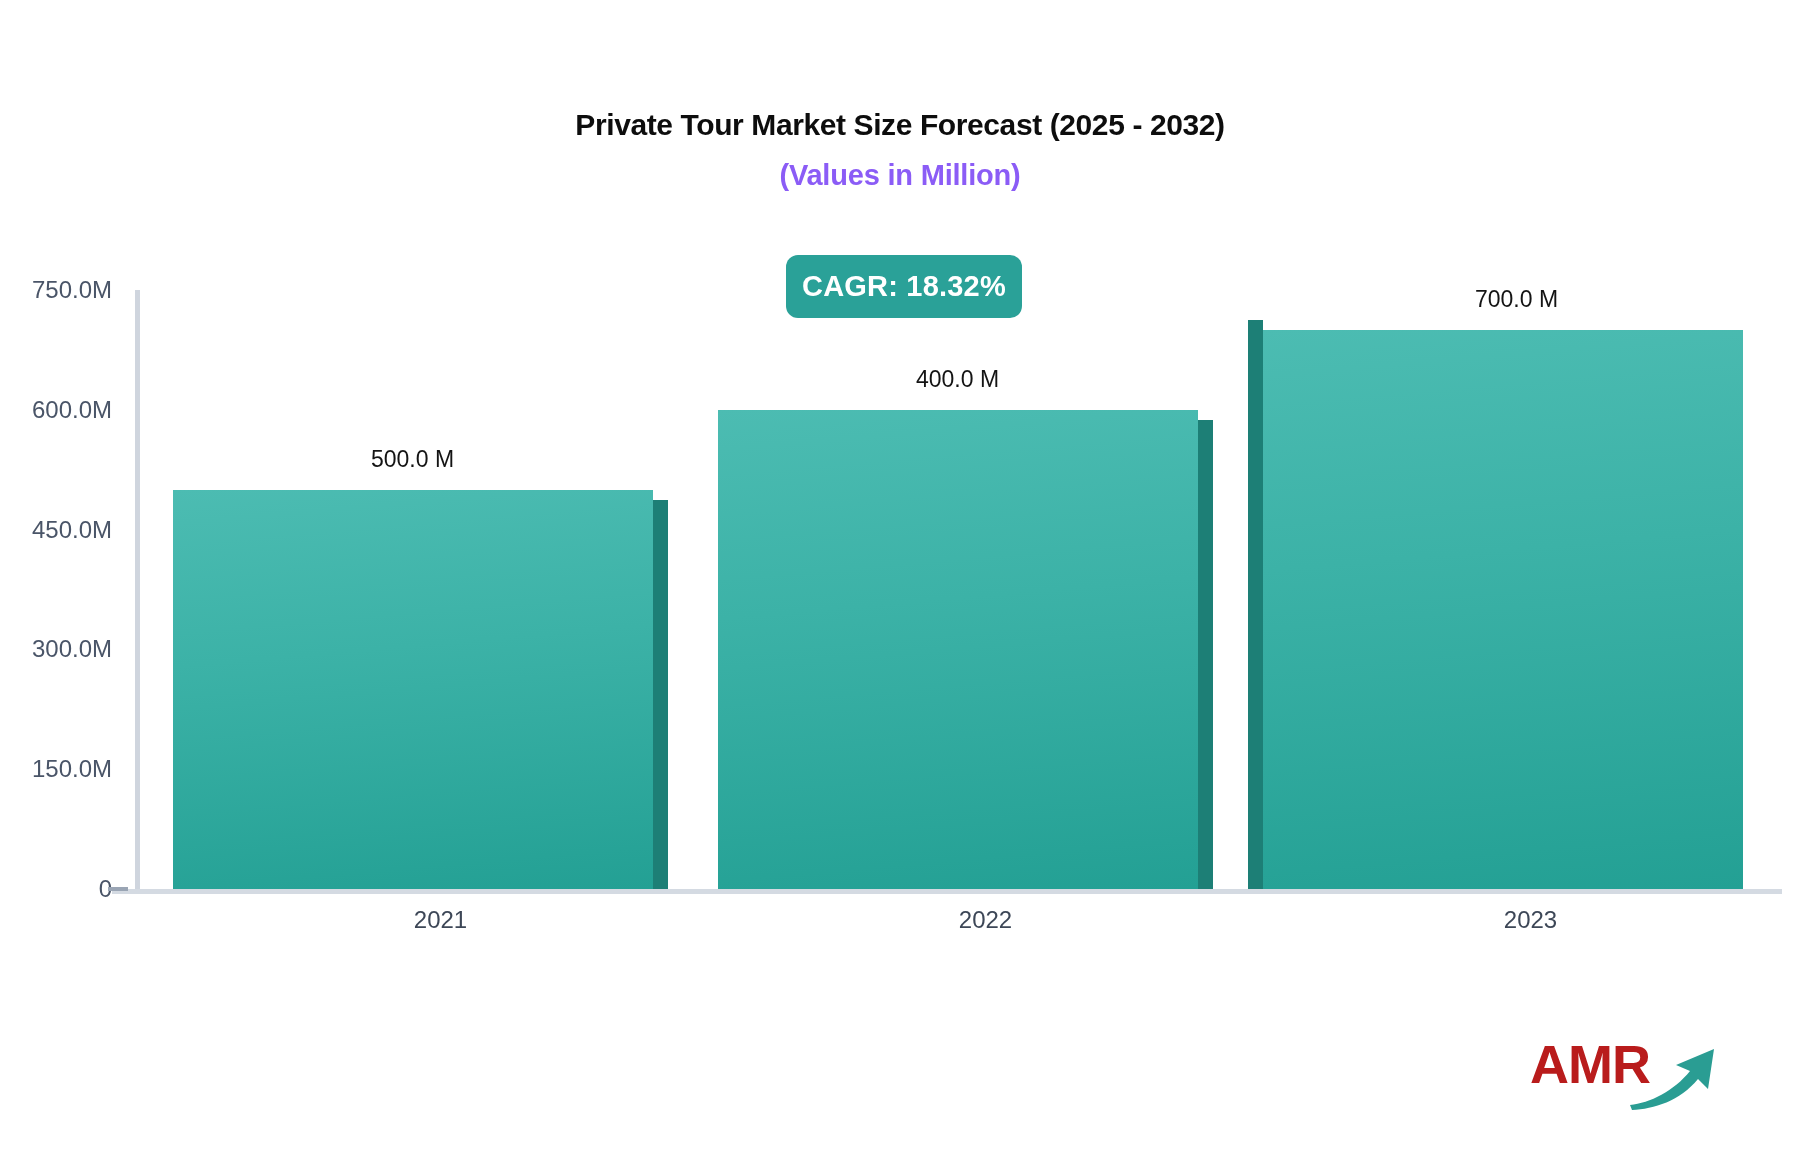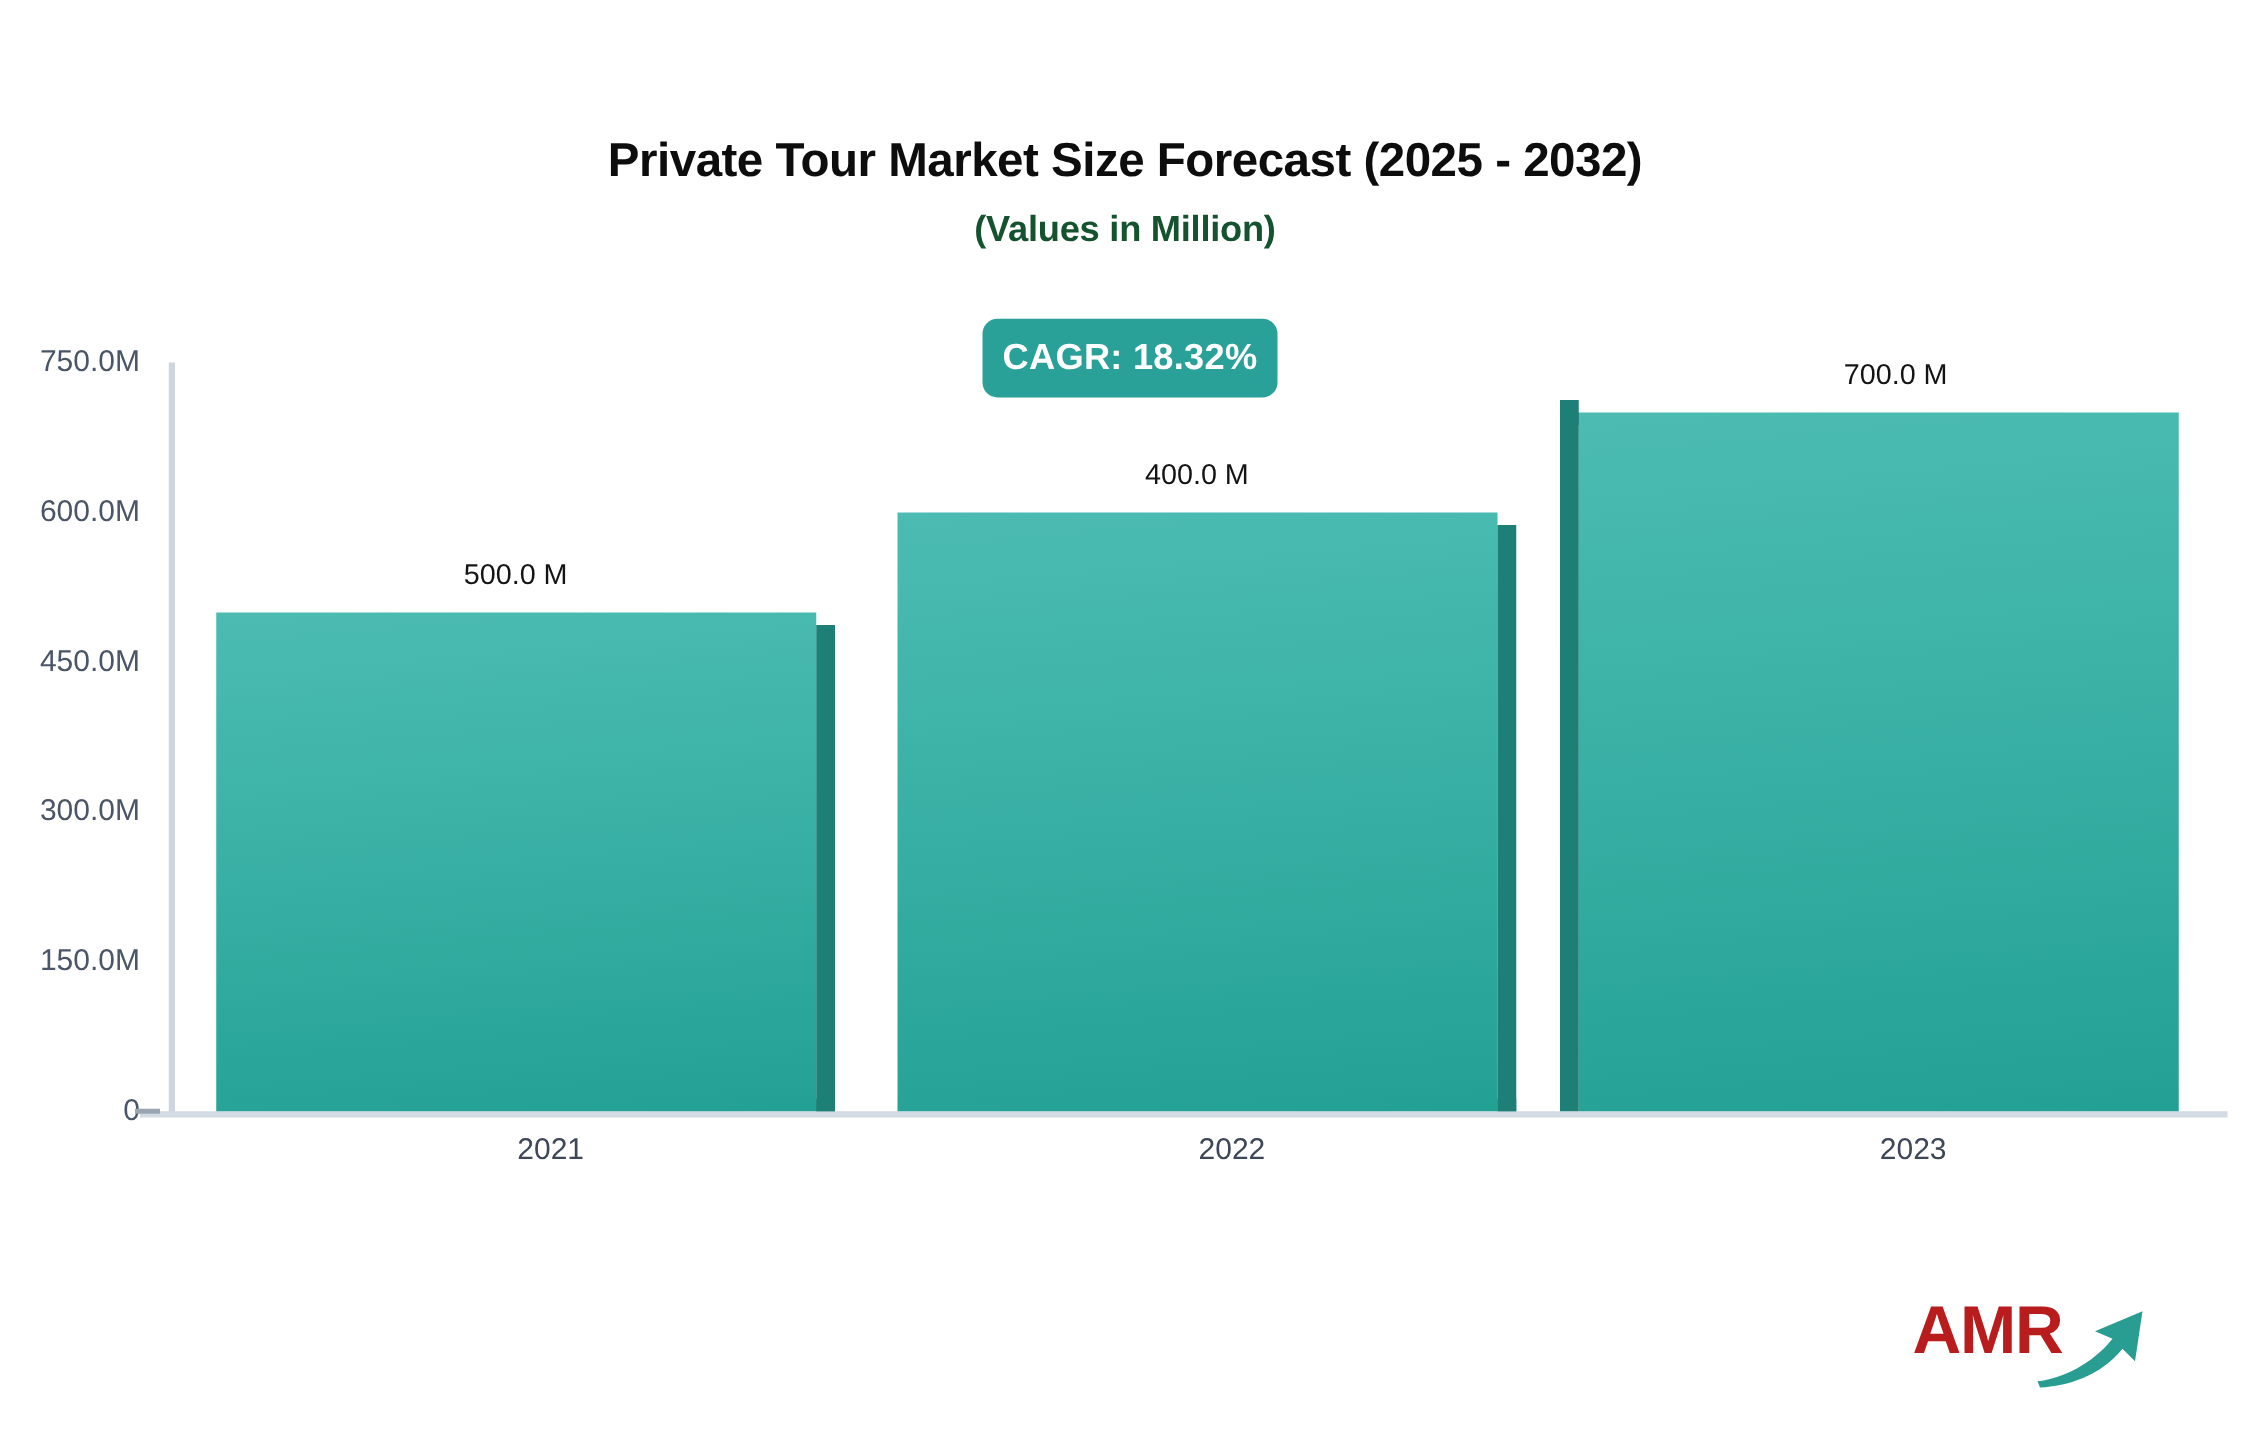--- a/index.html
+++ b/index.html
@@ -23,32 +23,32 @@
 
   
   .title-block {
     position: absolute;
     top: 108px;
     left: 0;
     width: 1800px;
     text-align: center;
   }
   .chart-title {
-    font-size: 38px;
+    font-size: 30px;
     font-weight: bold;
     color: #0d0d0d;
     letter-spacing: -0.4px;
     line-height: 1.15;
     font-family: "Liberation Sans", sans-serif;
   }
   .chart-subtitle {
     margin-top: 16px;
     font-size: 29px;
     font-weight: bold;
-    color: #14532d;
+    color: #8b5cf6;
     letter-spacing: -0.2px;
     font-family: "Liberation Sans", sans-serif;
   }
 
   
   .cagr-badge {
     position: absolute;
     left: 786px;
     top: 255px;
     width: 236px;

